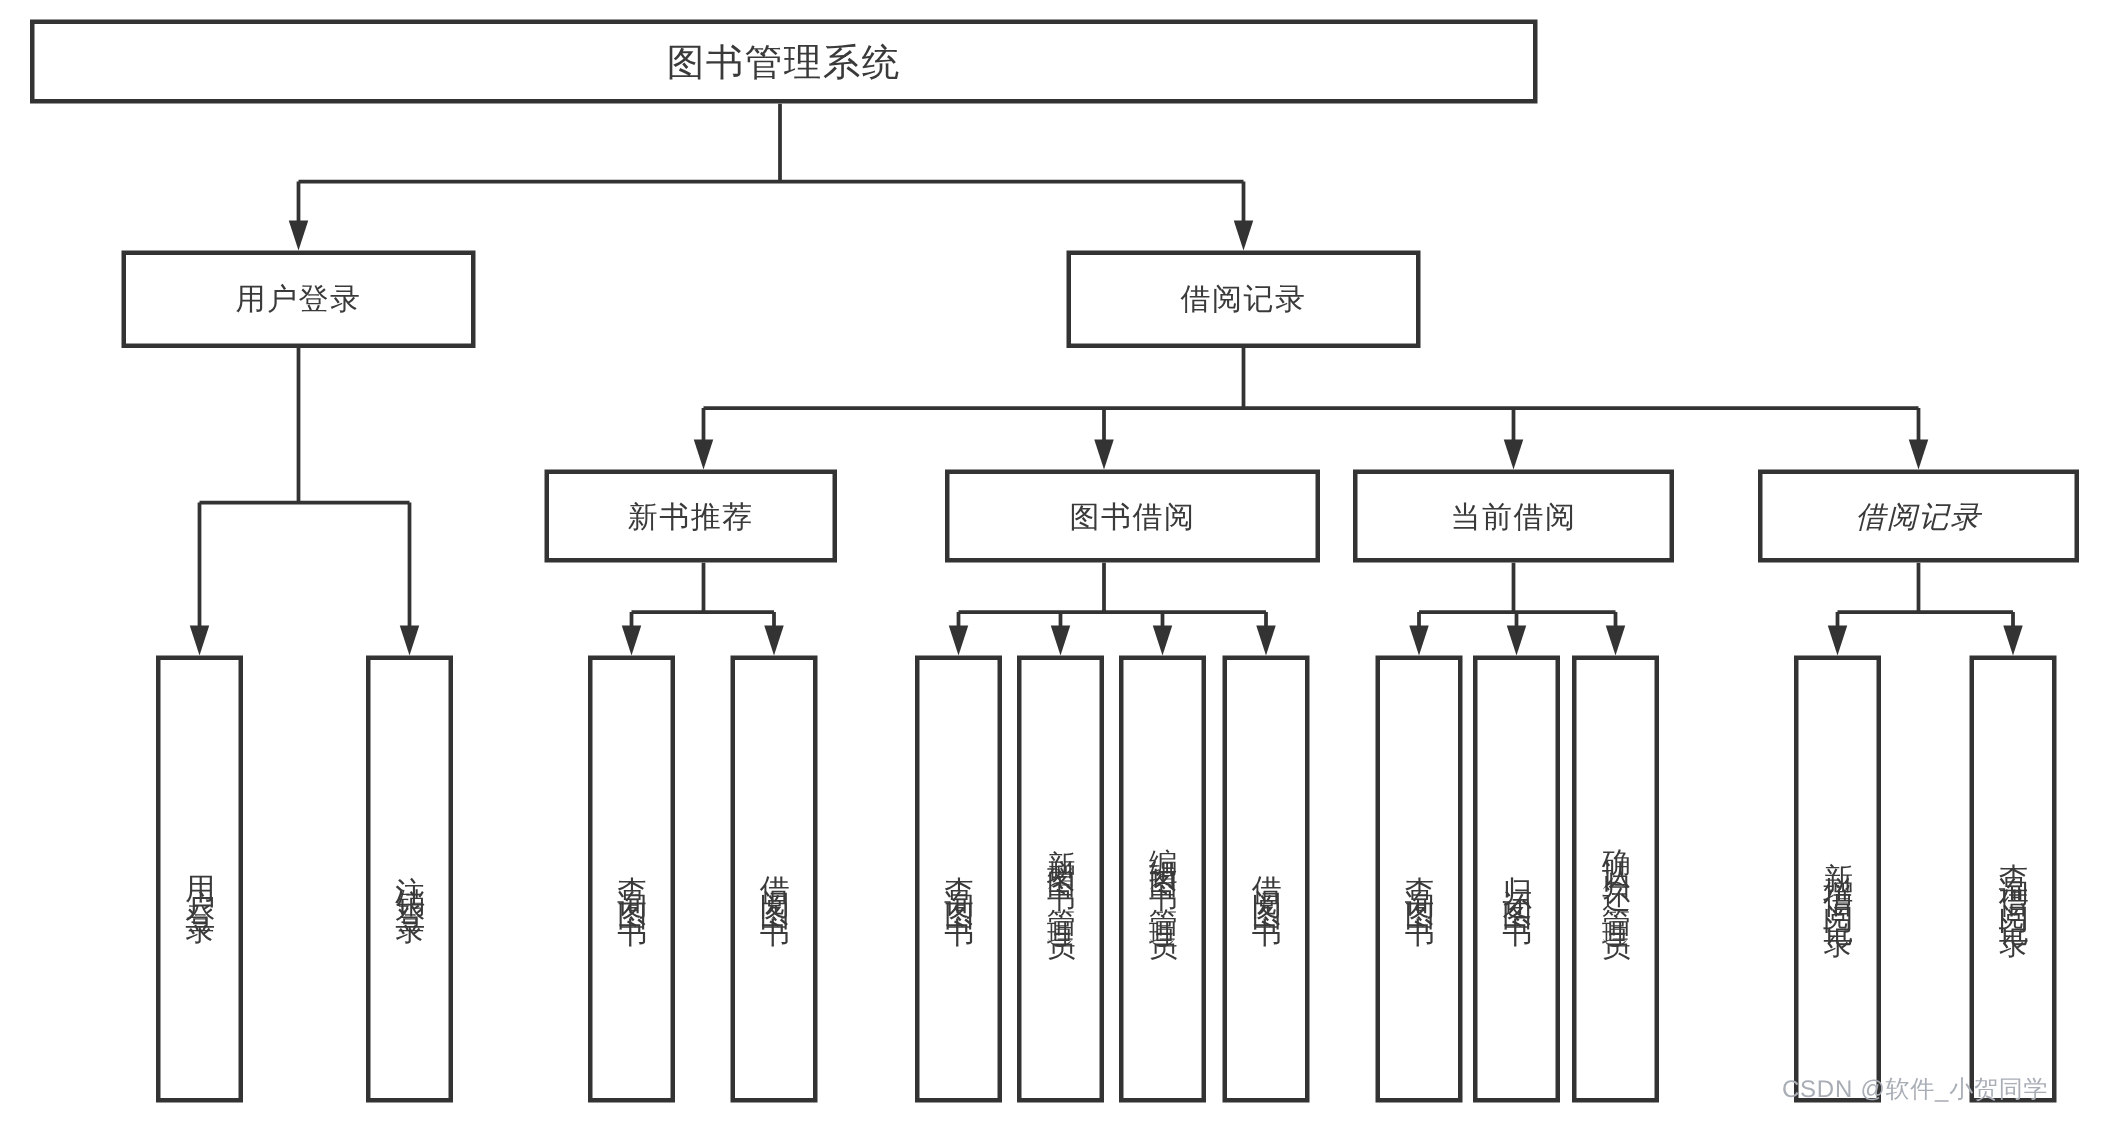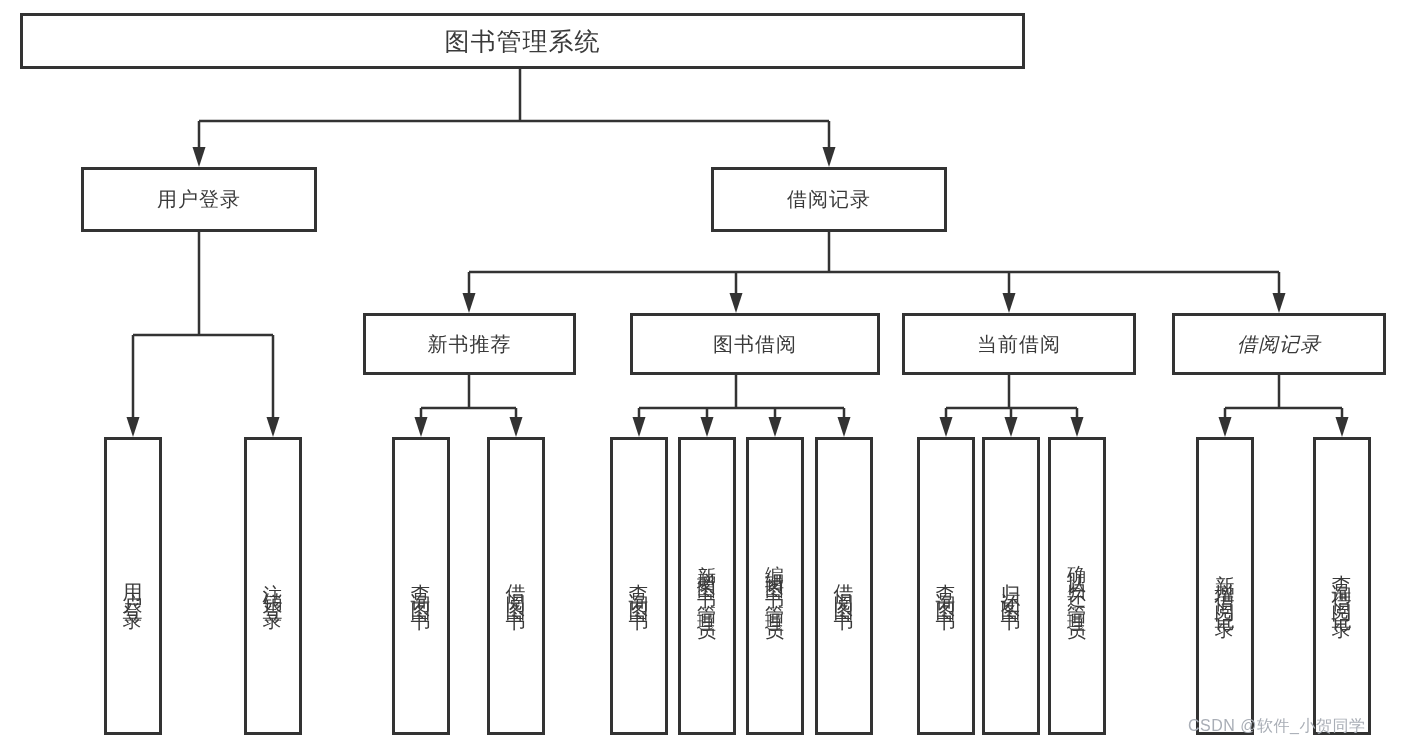--- a/index.html
+++ b/index.html
@@ -100,23 +100,23 @@
     <path d="M1279 375 V408 M1225 408 H1342 M1225 408 V419 M1342 408 V419"></path>
     <polygon points="1218.5,417 1231.5,417 1225,437"></polygon>
     <polygon points="1335.5,417 1348.5,417 1342,437"></polygon>
   </svg>
 
   <div class="node hnode root" style="left:20px; top:13px; width:1005px; height:56px;">图书管理系统</div>
 
   <div class="node hnode" style="left:81px; top:167px; width:236px; height:65px;">用户登录</div>
   <div class="node hnode" style="left:711px; top:167px; width:236px; height:65px;">借阅记录</div>
 
-  <div class="node hnode" style="left:363px; top:313px; width:213px; height:62px;">新书推荐</div>
+  <div class="node hnode" style="left:363px; top:313px; width:195px; height:62px;">新书推荐</div>
   <div class="node hnode" style="left:630px; top:313px; width:250px; height:62px;">图书借阅</div>
-  <div class="node hnode" style="left:902px; top:313px; width:234px; height:62px;">当前借阅</div>
+  <div class="node hnode" style="left:902px; top:313px; width:214px; height:62px;">当前借阅</div>
   <div class="node hnode" style="left:1172px; top:313px; width:214px; height:62px;font-style:italic;">借阅记录</div>
 
   <div class="node vnode" style="left:104px;">用户登录</div>
   <div class="node vnode" style="left:244px;">注销登录</div>
 
   <div class="node vnode" style="left:392px;">查询图书</div>
   <div class="node vnode" style="left:487px;">借阅图书</div>
 
   <div class="node vnode" style="left:610px;">查询图书</div>
   <div class="node vnode tight" style="left:678px;">新增图书（管理员）</div>

